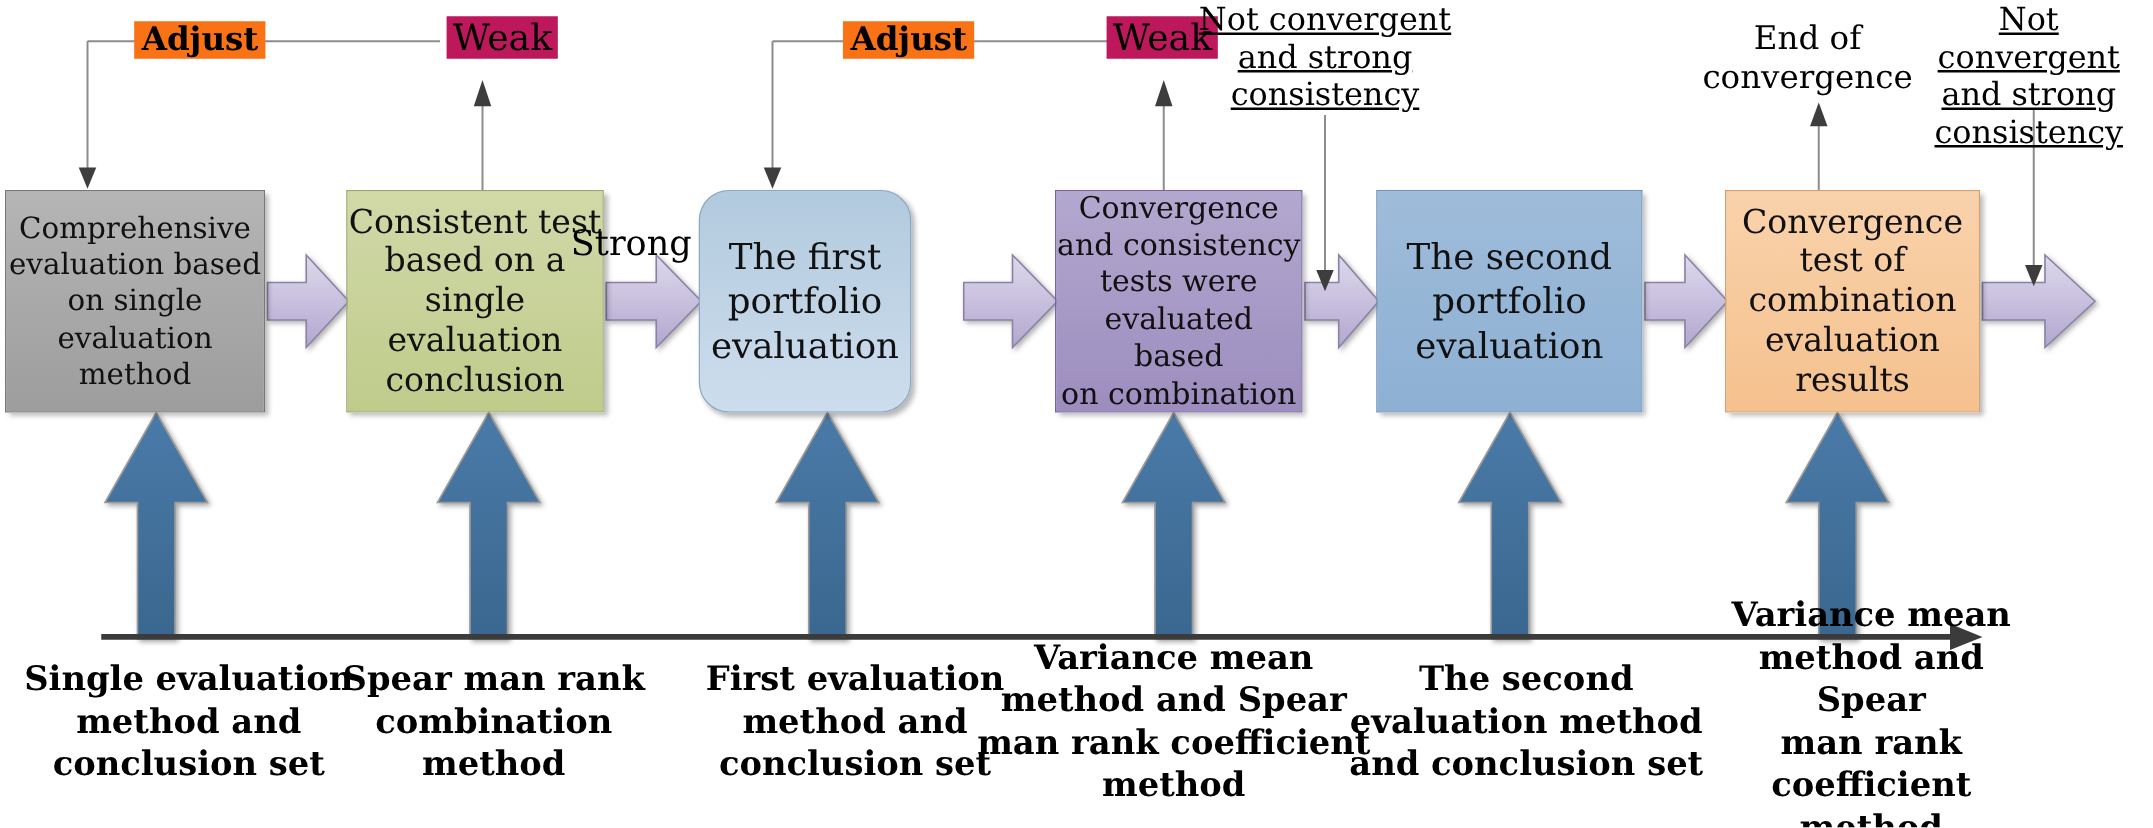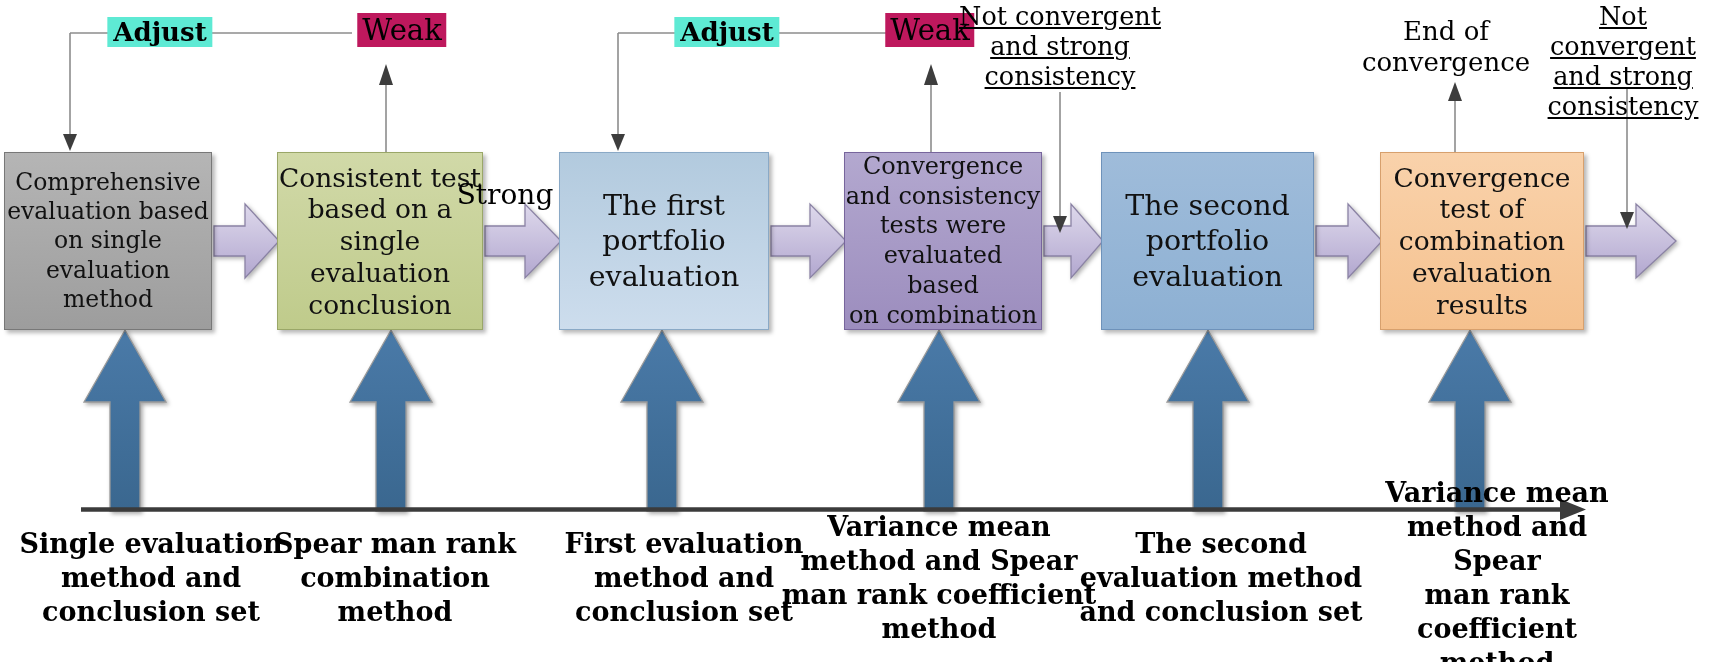--- a/index.html
+++ b/index.html
@@ -10,27 +10,27 @@
   .layer{position:absolute;left:0;top:0;width:1722px;height:662px;z-index:1;}
   
   .box{
     position:absolute;top:152px;height:178px;z-index:2;box-sizing:border-box;
     display:flex;align-items:center;justify-content:center;text-align:center;
     white-space:pre-line;border:1.5px solid #777;color:#111;
     box-shadow:3px 3px 4px rgba(0,0,0,.28);
   }
   .b1{left:4px;width:208px;font-size:23.5px;line-height:1.24;background:linear-gradient(#b5b5b5,#9d9d9d);border-color:#787878;}
   .b2{left:277px;width:206px;font-size:26.5px;line-height:1.20;background:linear-gradient(#d1d9a8,#bfcb8b);border-color:#9aa768;}
-  .b3{left:559px;width:210px;font-size:28.5px;line-height:1.25;background:linear-gradient(#b2cade,#cddded);border-color:#8aa9c6;}
+  .b3{left:559px;width:170px;font-size:28.5px;line-height:1.25;background:linear-gradient(#b2cade,#cddded);border-color:#8aa9c6;border-radius:24px;}
   .b4{left:844px;width:198px;font-size:24px;line-height:1.24;background:linear-gradient(#b3a8cf,#9c8dbe);border-color:#77659c;}
   .b5{left:1101px;width:213px;font-size:28.5px;line-height:1.25;background:linear-gradient(#9fbcda,#8db0d3);border-color:#6e92ba;}
   .b6{left:1380px;width:204px;font-size:26.5px;line-height:1.20;background:linear-gradient(#f9d2ab,#f5c18e);border-color:#d7a06d;}
   
   .tl{position:absolute;z-index:3;transform:translateX(-50%);text-align:center;white-space:pre-line;}
-  .adjust{font-weight:bold;font-size:26px;background:#5eead4;padding:0 6px;}
+  .adjust{font-weight:bold;font-size:26px;background:#f97316;padding:0 6px;}
   .weak{font-size:29px;background:#be185d;padding:0 5px;}
   .strong{font-size:28px;}
   .tiny3{font-size:25.5px;line-height:30px;text-decoration:underline;}
   .end2{font-size:26px;line-height:31px;}
   
   .inlab{
     position:absolute;z-index:3;top:578px;transform:translate(-50%,-50%);
     text-align:center;white-space:pre-line;font-weight:bold;font-size:27px;line-height:34px;
   }
 </style>

